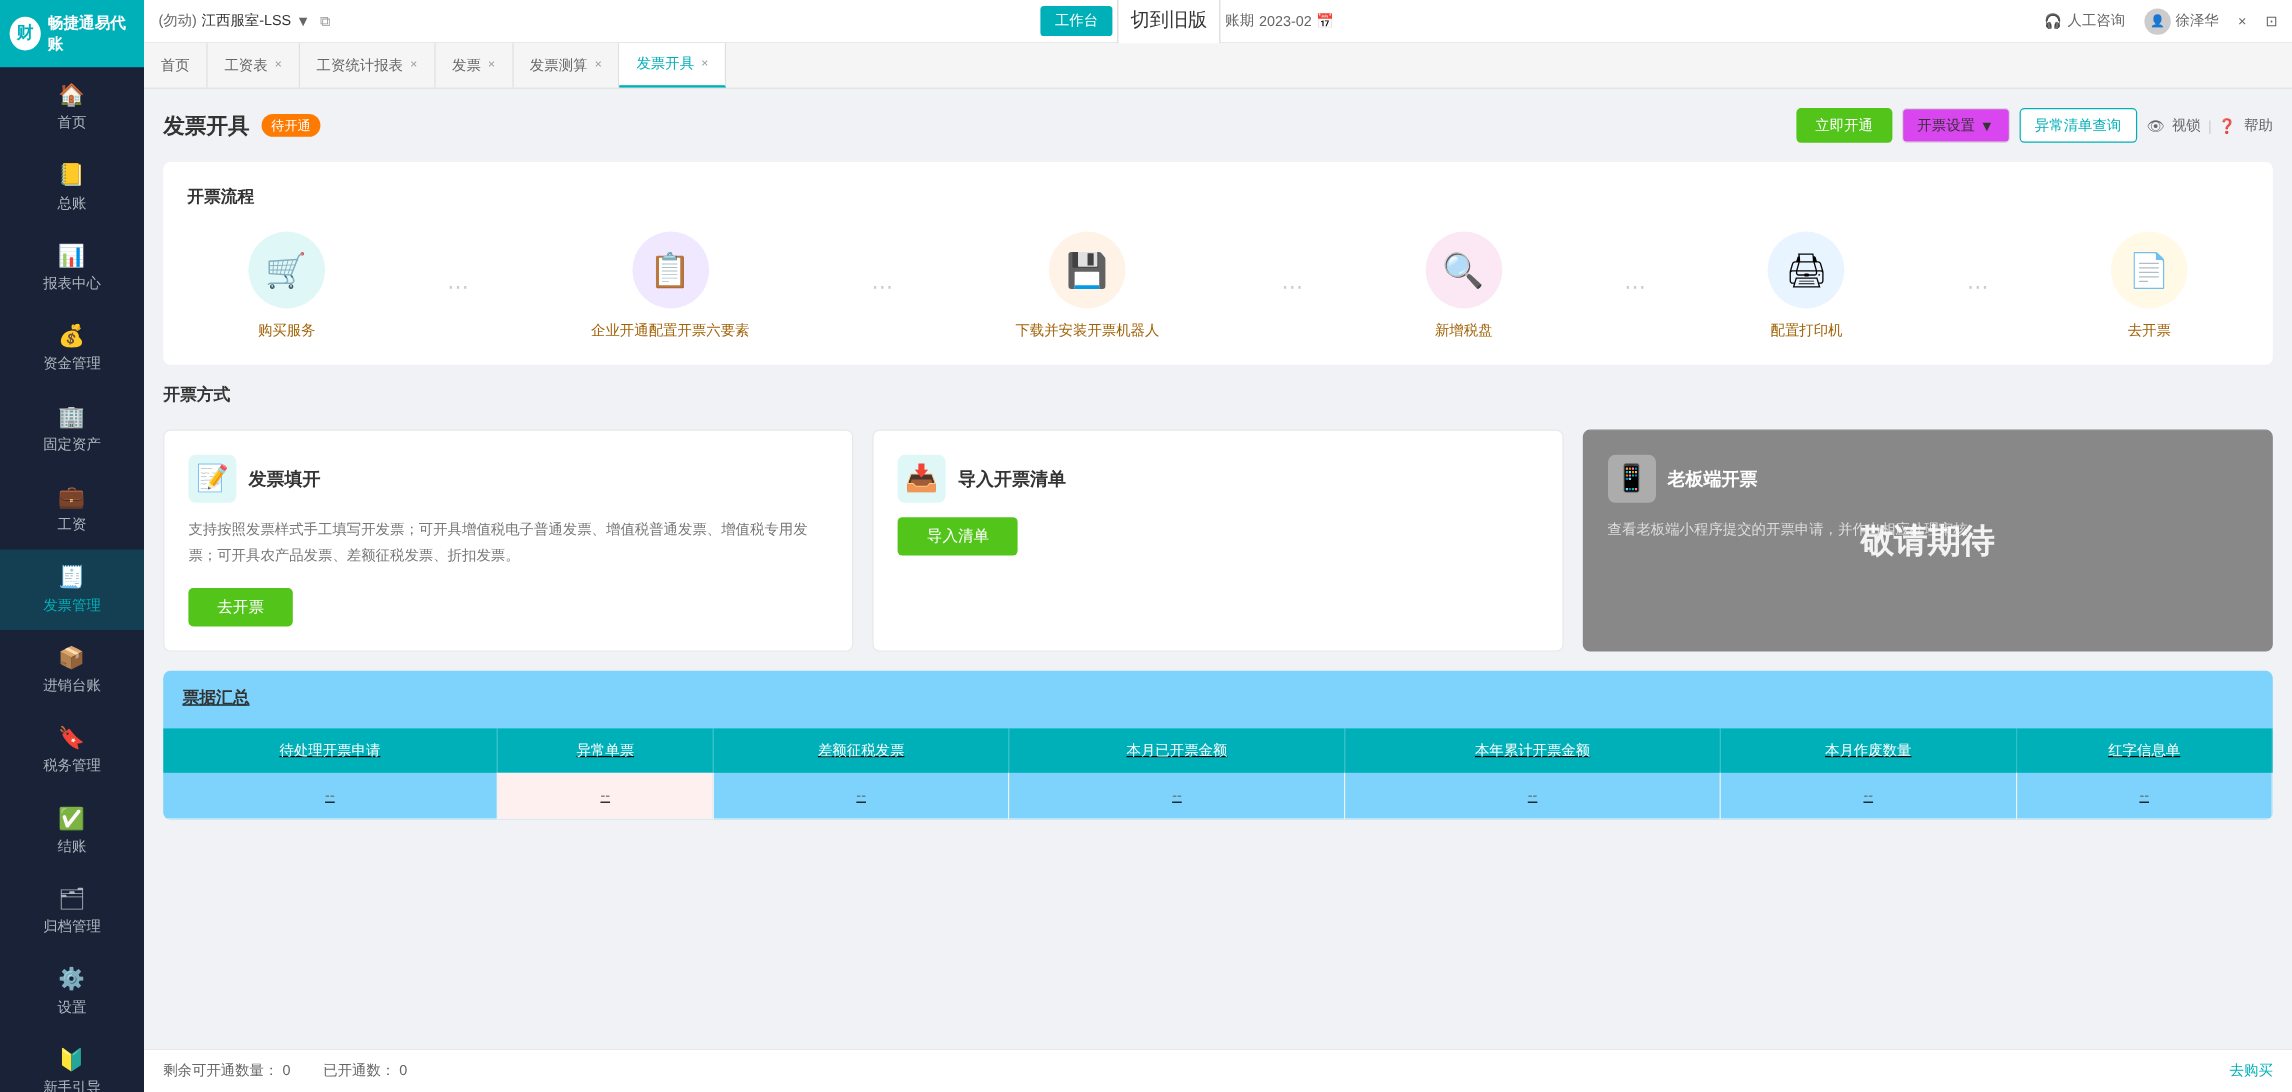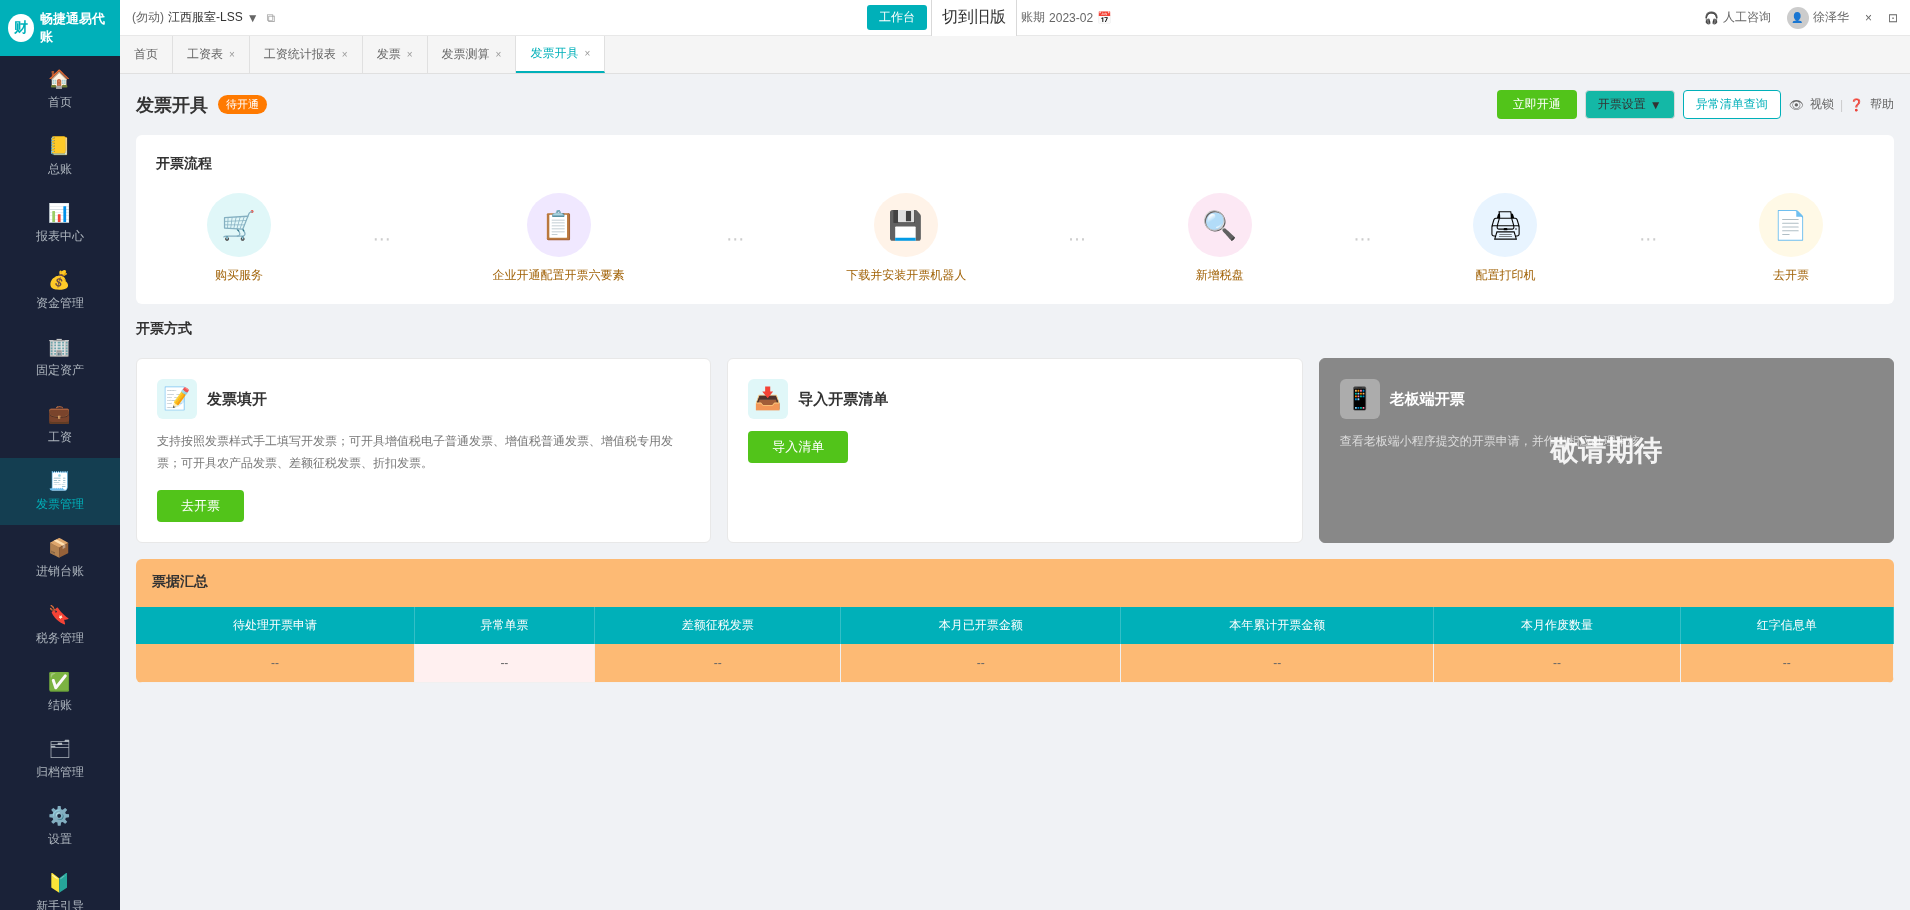--- a/index.html
+++ b/index.html
@@ -34,21 +34,21 @@
     
     .content { flex: 1; overflow-y: auto; padding: 16px; }
 
     
     .page-header { display: flex; align-items: center; justify-content: space-between; margin-bottom: 16px; }
     .page-title-area { display: flex; align-items: center; gap: 10px; }
     .page-title { font-size: 18px; font-weight: bold; color: #333; }
     .badge-pending { background: #ff7a00; color: #fff; padding: 2px 8px; border-radius: 10px; font-size: 11px; }
     .page-actions { display: flex; align-items: center; gap: 8px; }
     .btn-primary { background: #52c41a; color: #fff; padding: 6px 16px; border: none; border-radius: 4px; cursor: pointer; font-size: 12px; font-weight: 500; }
-    .btn-outline { background: #14b8a6; color: #333; padding: 5px 12px; border: 1px solid #d9d9d9; border-radius: 4px; cursor: pointer; font-size: 12px; display: flex; align-items: center; gap: 4px; }
+    .btn-outline { background: #d946ef; color: #333; padding: 5px 12px; border: 1px solid #d9d9d9; border-radius: 4px; cursor: pointer; font-size: 12px; display: flex; align-items: center; gap: 4px; }
     .btn-outline-cyan { background: #fff; color: #00b0b9; padding: 5px 12px; border: 1px solid #00b0b9; border-radius: 4px; cursor: pointer; font-size: 12px; }
     .view-toggle { display: flex; align-items: center; gap: 6px; color: #666; font-size: 12px; }
 
     
     .section-title { font-size: 14px; font-weight: bold; color: #333; margin-bottom: 16px; padding-bottom: 4px; }
 
     
     .flow-section { background: #fff; border-radius: 6px; padding: 20px; margin-bottom: 16px; }
     .flow-steps { display: flex; align-items: center; justify-content: space-around; }
     .flow-step { display: flex; flex-direction: column; align-items: center; gap: 10px; }
@@ -69,21 +69,21 @@
     .method-icon { width: 40px; height: 40px; background: #e0f7f8; border-radius: 6px; display: flex; align-items: center; justify-content: center; font-size: 22px; }
     .method-title { font-size: 15px; font-weight: bold; color: #333; }
     .method-desc { font-size: 12px; color: #777; line-height: 1.8; margin-bottom: 16px; }
     .btn-green { background: #52c41a; color: #fff; padding: 7px 24px; border: none; border-radius: 4px; cursor: pointer; font-size: 13px; }
     .method-card.dimmed { background: #888; border-color: #888; position: relative; overflow: hidden; }
     .method-card.dimmed .method-title { color: #fff; }
     .method-card.dimmed .method-desc { color: #ddd; }
     .coming-soon { position: absolute; top: 50%; left: 50%; transform: translate(-50%, -50%); font-size: 28px; font-weight: bold; color: rgba(255,255,255,0.9); text-align: center; white-space: nowrap; }
 
     
-    .summary-section { background: #fdba74; border-radius: 6px; overflow: hidden; margin-bottom: 16px; }
+    .summary-section { background: #7dd3fc; border-radius: 6px; overflow: hidden; margin-bottom: 16px; text-decoration: underline; }
     .summary-section .section-title { padding: 14px 16px 0; }
     .summary-table { width: 100%; border-collapse: collapse; }
     .summary-table th { background: #00b0b9; color: #fff; padding: 10px 8px; text-align: center; font-size: 12px; font-weight: normal; border-right: 1px solid rgba(255,255,255,0.2); }
     .summary-table td { padding: 12px 8px; text-align: center; font-size: 12px; color: #666; border-right: 1px solid #f0f0f0; border-bottom: 1px solid #f0f0f0; }
     .summary-table td.highlight { background: #fff0f0; }
 
     
     .bottom-bar { background: #fff; height: 36px; display: flex; align-items: center; justify-content: space-between; padding: 0 16px; border-top: 1px solid #e8e8e8; flex-shrink: 0; font-size: 12px; color: #666; }
     .bottom-bar .link { color: #00b0b9; cursor: pointer; }
 
@@ -344,14 +344,26 @@
             <td>--</td>
             <td>--</td>
             <td>--</td>
           </tr>
         </tbody>
       </table>
     </div>
 
   </div>
 
+  <div class="bottom-bar">
+    <div>
+      <span>剩余可开通数量：</span>
+      <span>0</span>
+      <span style="margin:0 12px;"></span>
+      <span>已开通数：</span>
+      <span>0</span>
+    </div>
+    <div>
+      <span class="link">去购买</span>
+    </div>
+  </div>
 
 </div>
 
 </body></html>

